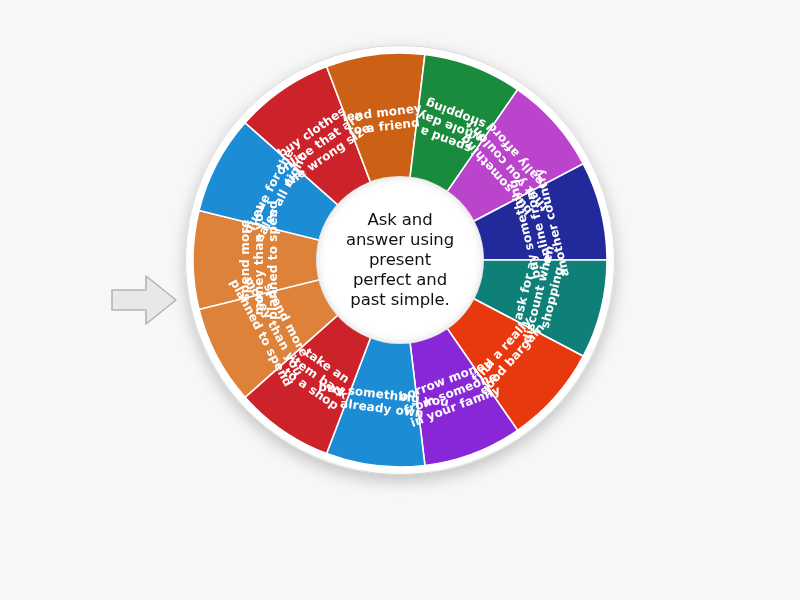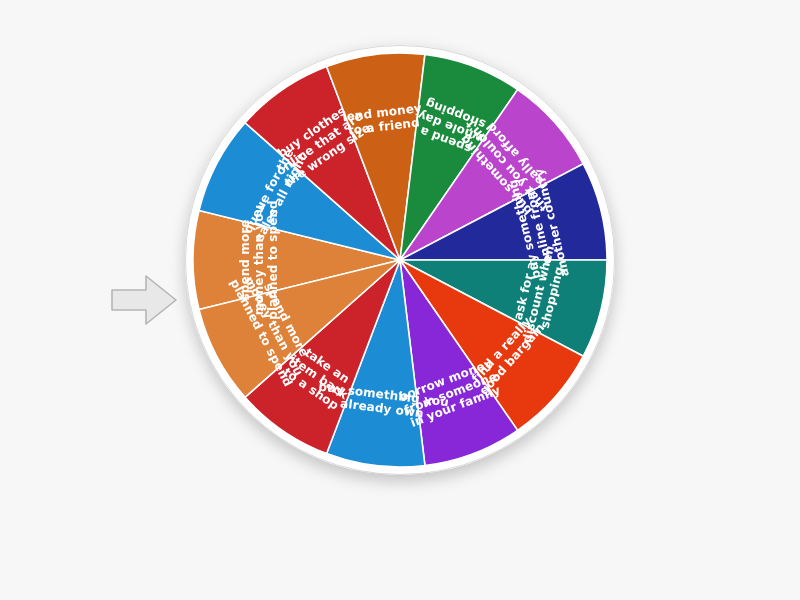--- a/index.html
+++ b/index.html
@@ -161,15 +161,22 @@
             <text class="seg-label" fill="#ffffff" text-anchor="middle" x="0" y="18.5" transform="rotate(-90)">to a shop</text>
           </g>
           <g transform="translate(209 209) rotate(512.3076923076923) translate(142 0)">
             <text class="seg-label" fill="#ffffff" text-anchor="middle" x="0" y="-9.5" transform="rotate(-90)">spend more</text>
             <text class="seg-label" fill="#ffffff" text-anchor="middle" x="0" y="4.5" transform="rotate(-90)">money than you</text>
             <text class="seg-label" fill="#ffffff" text-anchor="middle" x="0" y="18.5" transform="rotate(-90)">planned to spend</text>
           </g>
         </g>
     </svg>
 
+    <div id="hub">
+      <div id="hub-text">Ask and
+answer using
+present
+perfect and
+past simple.</div>
+    </div>
   </div>
 
 </div>
 
 </body></html>

